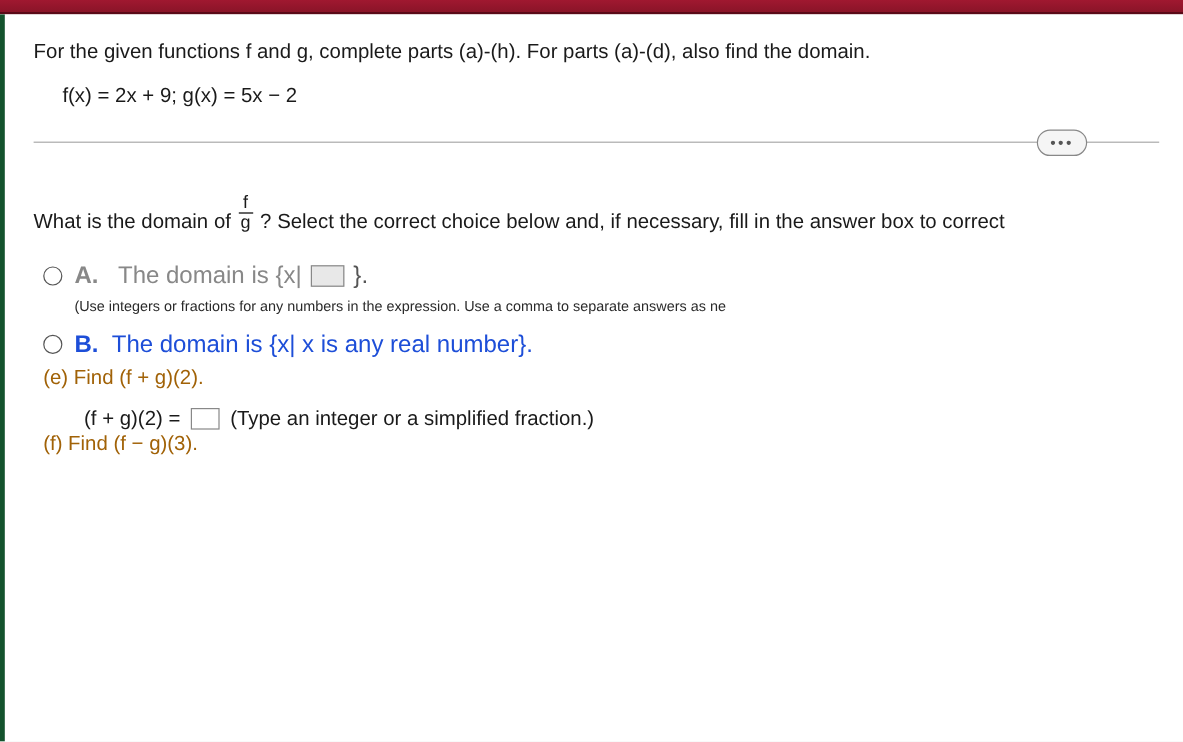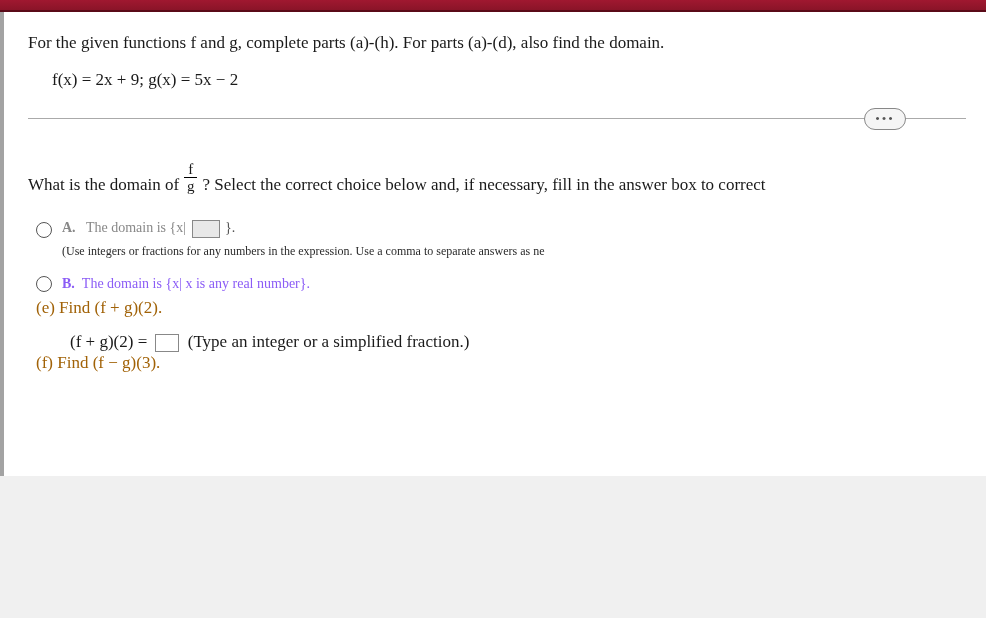--- a/index.html
+++ b/index.html
@@ -15,24 +15,23 @@
       overflow: hidden;
     }
     .topbar {
       height: 12px;
       background: linear-gradient(to bottom, #a01830, #8a1428);
       border-bottom: 2px solid #5a0a18;
     }
     .content {
       background: #fff;
       padding: 18px 0 0 24px;
-      height: 464px;
+      height: 606px;
       position: relative;
-      border-left: 4px solid #a3a3a3;
-      font-family: Liberation Serif, serif;
+      border-left: 4px solid #14532d;
     }
     .problem-text {
       font-size: 17px;
       color: #1a1a1a;
       line-height: 1.5;
     }
     .functions {
       font-size: 17px;
       color: #1a1a1a;
       margin: 14px 0 0 24px;
@@ -82,38 +81,38 @@
       padding: 0 4px;
     }
     .fraction .den {
       padding: 0 4px;
     }
     .options {
       margin-top: 24px;
     }
     .option-row {
       display: flex;
-      align-items: flex-end;
+      align-items: flex-start;
       margin-bottom: 6px;
-      font-size: 14px;
+      font-size: 20px;
       padding-left: 8px;
     }
     .radio {
       width: 16px;
       height: 16px;
       border: 1.5px solid #555;
       border-radius: 50%;
       margin-right: 10px;
       margin-top: 3px;
       flex-shrink: 0;
       background: #fff;
       cursor: pointer;
     }
     .option-label {
-      color: #8b5cf6;
+      color: #1d4ed8;
     }
     .option-a-text {
       color: #555;
     }
     .answer-box {
       display: inline-block;
       width: 28px;
       height: 18px;
       border: 1px solid #888;
       background: #e8e8e8;

